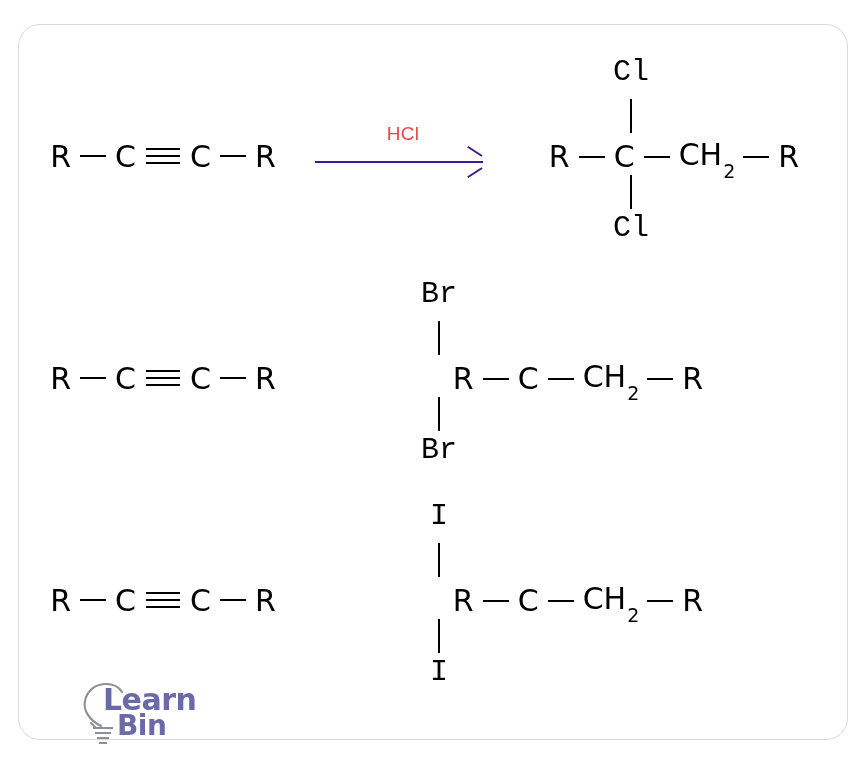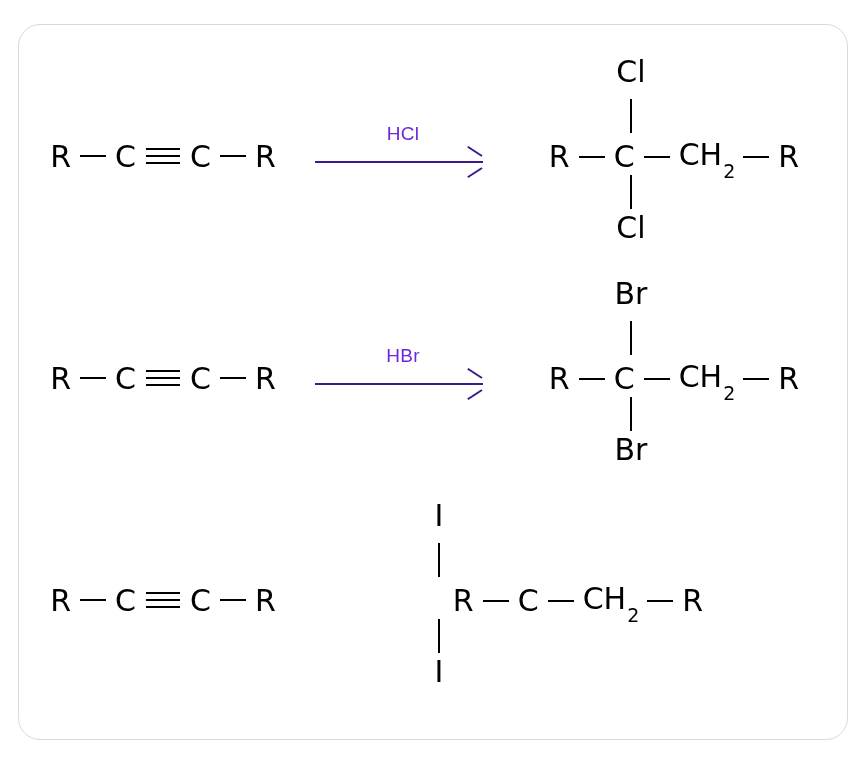--- a/index.html
+++ b/index.html
@@ -89,21 +89,21 @@
     position: relative;
     height: 70px;
   }
   .reagent {
     position: absolute;
     top: 2px;
     left: 0;
     width: 192px;
     text-align: center;
     font-size: 19px;
-    color: #6d28d9;
+    color: #ef4444;
     font-family: "Liberation Sans", sans-serif;
     letter-spacing: 0.3px;
   }
   .arrow-line {
     position: absolute;
     left: 8px;
     top: 40px;
     width: 168px;
     height: 2px;
     background: #3a1a8c;
@@ -187,20 +187,21 @@
     top: 0;
     width: 100%;
     height: 230px;
   }
   .stack {
     position: absolute;
     left: 102px;
     top: 0;
     width: 60px;
     height: 230px;
+    font-family: Liberation Mono, monospace;
   }
 
   
   #logo {
     position: absolute;
     left: 46px;
     top: 655px;
     width: 150px;
     height: 76px;
   }
@@ -280,25 +281,20 @@
       <span class="triple">
           <i></i>
           <i></i>
           <i></i>
         </span>
       <span class="atom">C</span>
       <span class="bond-h"></span>
       <span class="atom">R</span>
     </div>
 
-    <div class="arrow-wrap">
-      <div class="reagent">HBr</div>
-      <div class="arrow-line"></div>
-      <div class="arrow-head"></div>
-    </div>
 
     <div class="product">
       <div class="prod-main">
         <span class="atom">R</span>
         <span class="bond-h"></span>
         <span class="atom">C</span>
         <span class="bond-h"></span>
         <span class="atom"><span>CH</span><span class="sub">2</span></span>
         <span class="bond-h"></span>
         <span class="atom">R</span>
@@ -345,14 +341,26 @@
         <div class="stack">
           <div class="subst subst-top">I</div>
           <div class="bond-v bond-v-top"></div>
           <div class="bond-v bond-v-bot"></div>
           <div class="subst subst-bot">I</div>
         </div>
       </div>
     </div>
   </div>
 
+  <div id="logo">
+    <svg width="150" height="76" viewBox="0 0 150 76">
+      <path d="M36 46 C24 40, 18 30, 20 21 C22 10, 31 4, 41 4 C48 4, 54 7, 57 12" fill="none" stroke="#8f8f9c" stroke-width="2.1" stroke-linecap="round"></path>
+      <line x1="28" y1="48" x2="48" y2="48" stroke="#8f8f9c" stroke-width="2"></line>
+      <line x1="30" y1="53" x2="46" y2="53" stroke="#8f8f9c" stroke-width="2"></line>
+      <line x1="32" y1="58" x2="44" y2="58" stroke="#8f8f9c" stroke-width="2"></line>
+      <line x1="34" y1="63" x2="42" y2="63" stroke="#8f8f9c" stroke-width="2"></line>
+      <line x1="26" y1="43" x2="30" y2="47" stroke="#8f8f9c" stroke-width="2" stroke-linecap="round"></line>
+    </svg>
+    <div id="logo-text-learn">Learn</div>
+    <div id="logo-text-bin">Bin</div>
+  </div>
 
 </div>
 
 </body></html>

